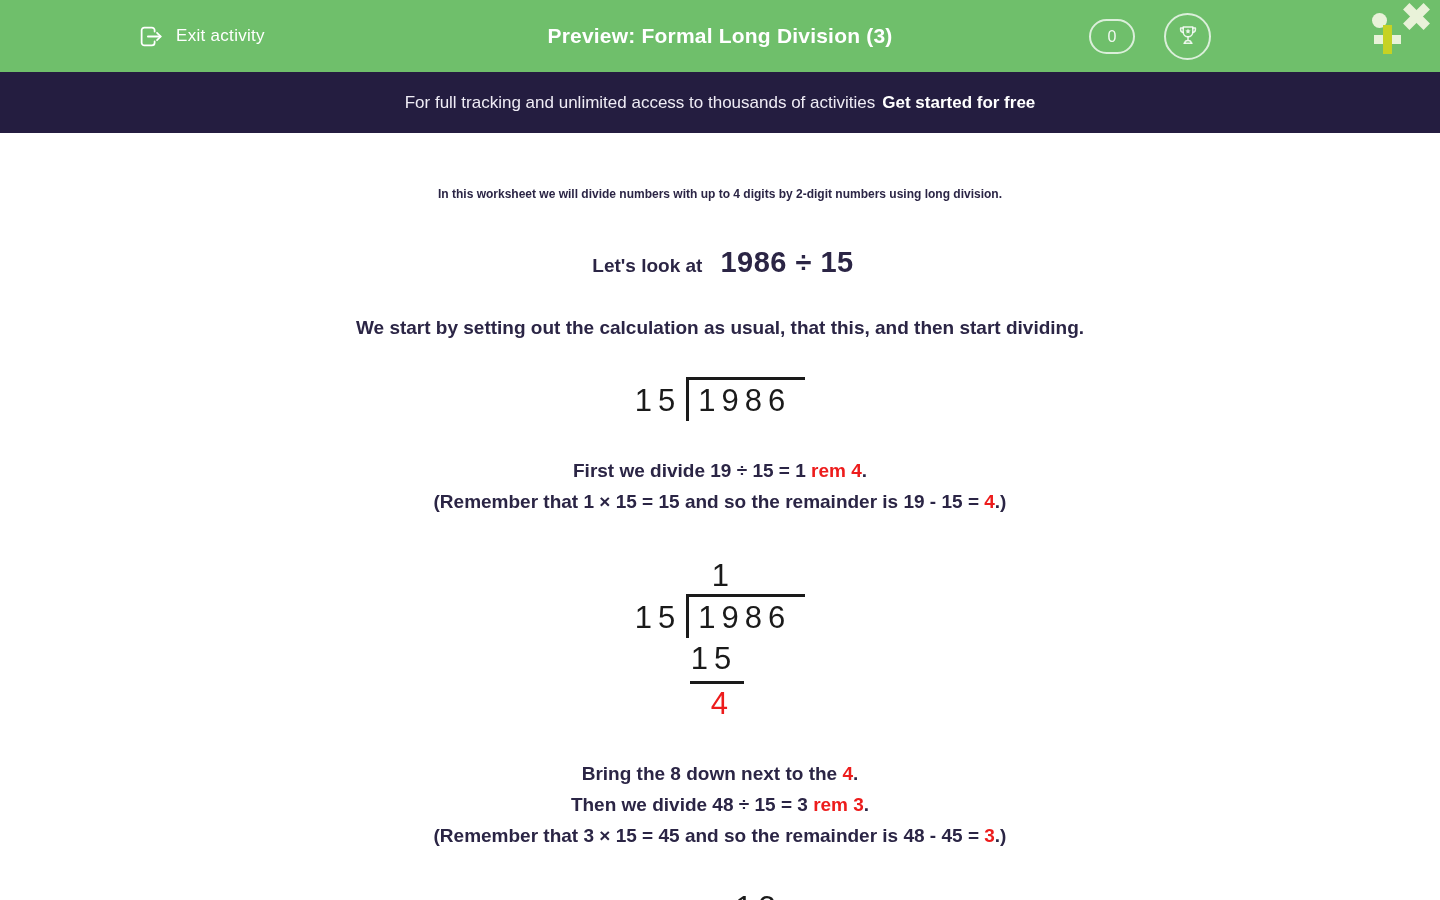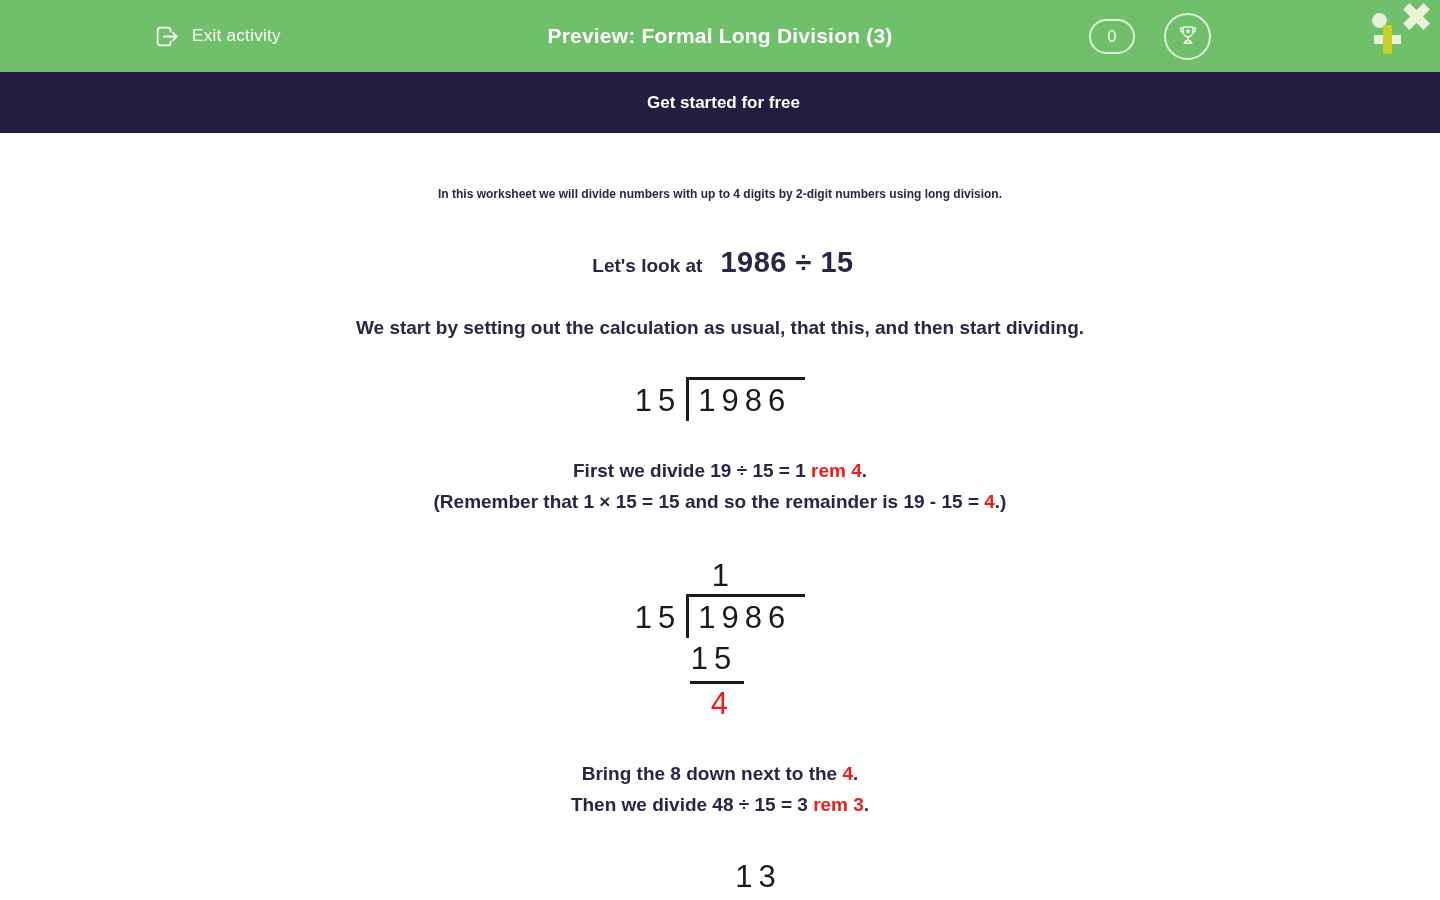--- a/index.html
+++ b/index.html
@@ -9,21 +9,21 @@
     --red:#ed1c1c;
     --cream:#e9f2d9;
     --lime:#c6d223;
     --ink:#1a1a1a;
   }
   *{box-sizing:border-box;margin:0;padding:0;}
   html,body{width:1440px;height:900px;overflow:hidden;background:#fff;
     font-family:"Liberation Sans",sans-serif;}
   
   .header{position:relative;height:72px;background:var(--green);}
-  .exit-btn{position:absolute;left:154px;top:0;height:72px;display:flex;align-items:center;gap:11px;
+  .exit-btn{position:absolute;left:138px;top:0;height:72px;display:flex;align-items:center;gap:11px;
     color:#fff;font-size:17px;cursor:pointer;background:none;border:none;font-family:inherit;letter-spacing:.3px;}
   .exit-btn svg{display:block;}
   .hdr-title{position:absolute;left:50%;top:50%;transform:translate(-50%,-50%);
     color:#fff;font-size:21px;font-weight:700;white-space:nowrap;letter-spacing:.2px;}
   .score-pill{position:absolute;right:305px;top:19px;width:46px;height:35px;border-radius:18px;
     border:2px solid rgba(255,255,255,.75);color:rgba(255,255,255,.9);font-size:16px;
     display:flex;align-items:center;justify-content:center;}
   .trophy-circle{position:absolute;right:229px;top:13px;width:47px;height:47px;border-radius:50%;
     border:2px solid rgba(255,255,255,.75);color:rgba(255,255,255,.85);
     display:flex;align-items:center;justify-content:center;cursor:pointer;background:none;}
@@ -108,20 +108,21 @@
     <span class="logo-cross"></span>
     <span class="logo-plus">
         <span class="h"></span>
         <span class="v"></span>
       </span>
     <span class="logo-equals"><span class="b1"></span><span class="b2"></span></span>
   </div>
 </header>
 
 <div class="banner">
+  <span>For full tracking and unlimited access to thousands of activities</span>
   <span class="cta">Get started for free</span>
 </div>
 
 <main class="main">
 
   <div class="intro">
     <div>In this worksheet we will divide numbers with up to 4 digits by 2-digit numbers using long division.</div>
   </div>
 
   <div class="lets-row"><span>Let's look at</span><span class="expression">1986 ÷ 15</span></div>
@@ -144,20 +145,21 @@
       <div class="ld-q"><span>1</span></div>
       <div class="ld-main"><span class="ld-divisor">15</span><span class="ld-dividend">1986</span></div>
       <div class="ld-sub"><span class="ul">15</span></div>
       <div class="ld-rem"><span>4</span></div>
     </div>
   </div>
 
   <div class="steptext step2-block">
     <div><span>Bring the 8 down next to the </span><span class="red">4</span><span>.</span></div>
     <div><span>Then we divide 48 ÷ 15 = 3 </span><span class="red">rem 3</span><span>.</span></div>
+    <div><span>(Remember that 3 × 15 = 45 and so the remainder is 48 - 45 = </span><span class="red">3</span><span>.)</span></div>
   </div>
 
   <div class="div-block-3">
     <div class="ld">
       <div class="ld-q"><span>13</span></div>
     </div>
   </div>
 
 </main>
 

